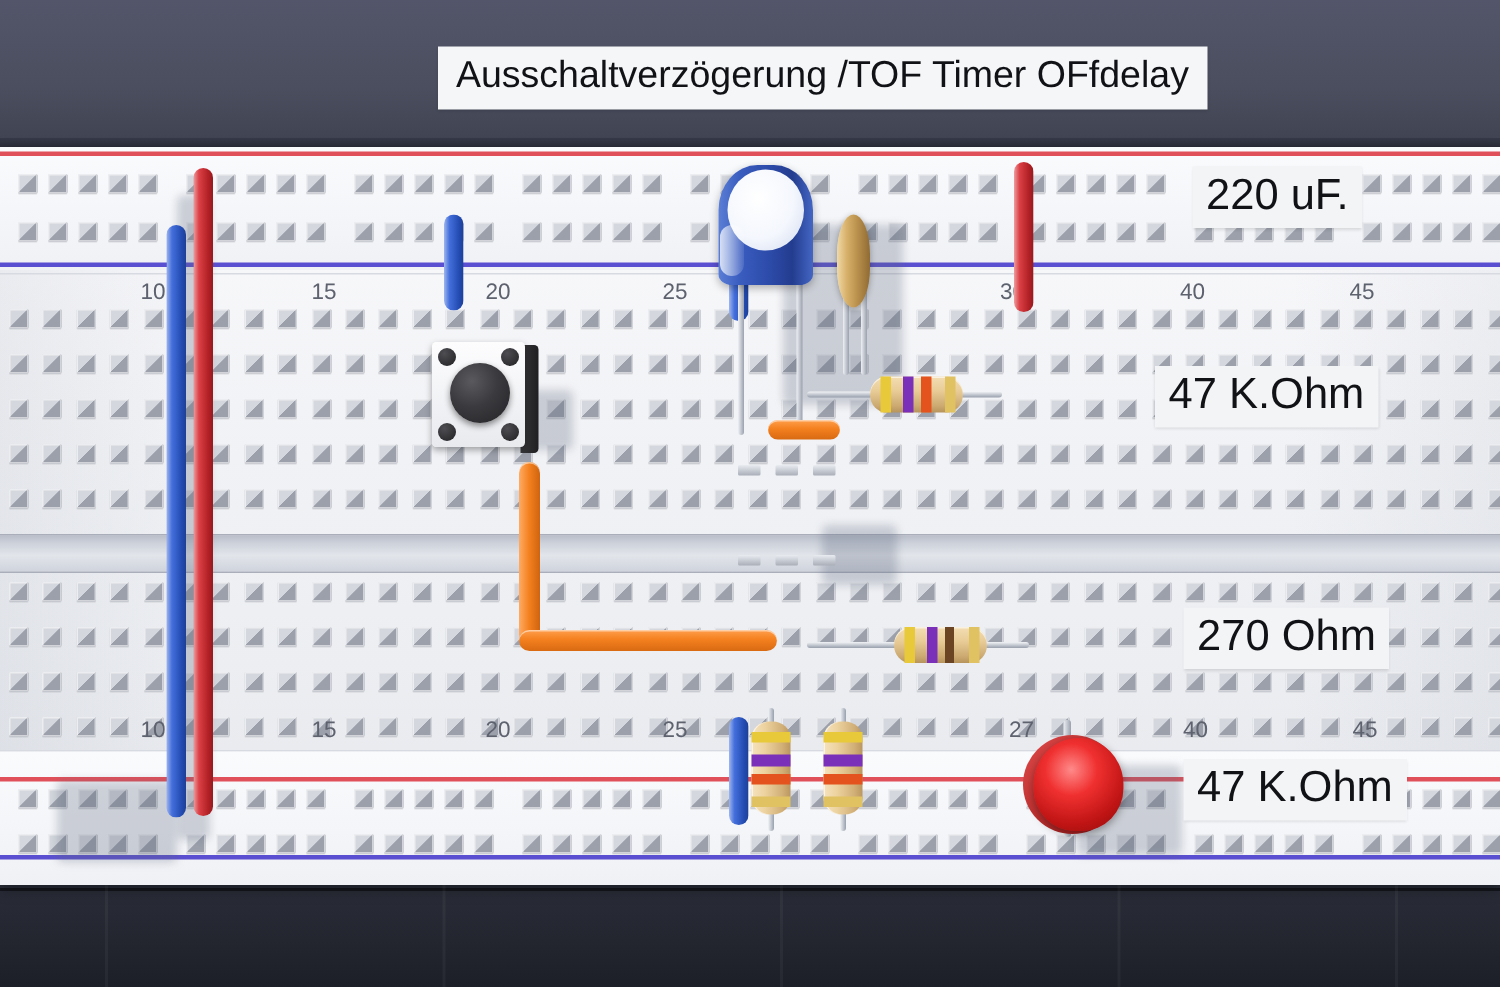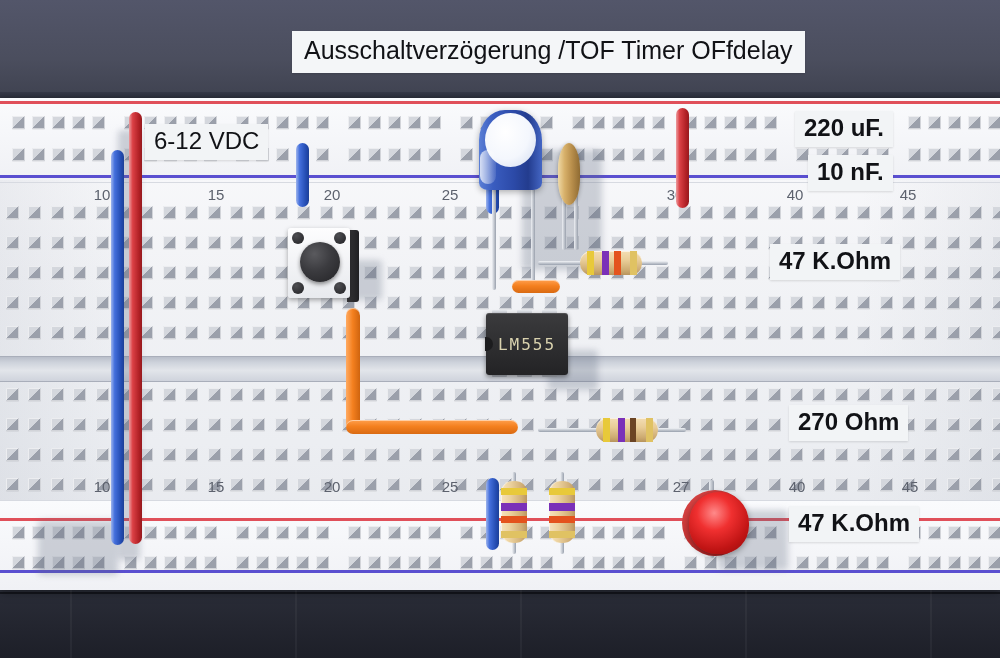--- a/index.html
+++ b/index.html
@@ -256,21 +256,21 @@
     color:#111216;
     font-family:"Liberation Sans", sans-serif;
     font-weight:400;
     white-space:nowrap;
     line-height:1;
     display:flex; align-items:center;
     padding: 5px 9px 7px 9px;
     box-shadow: 0 1px 2px rgba(0,0,0,.12);
   }
   .lbl.title { font-size:25px; padding:7px 12px 10px 12px; background:#f4f6f8; }
-  .lbl.big   { font-size:24px;font-weight:bold; }
+  .lbl.big   { font-size:29px; }
   .lbl.url   { font-size:25px; }
   .lbl.vdc   { font-size:24px; }
 </style>
 </head>
 <body>
 
 <div id="stage">
 
   <div class="bg-top"></div>
   <div class="bg-top-seam"></div>
@@ -1001,24 +1001,20 @@
 
   <div class="jumper-seg jumper-seg vert" style="left:346px; top:308px; width:14px; height:122px;"></div>
   <div class="jumper-seg" style="left:346px; top:420px; width:172px; height:14px;"></div>
 
   <div class="ic-pin" style="left:492px; top:310px;"></div>
   <div class="ic-pin" style="left:517px; top:310px;"></div>
   <div class="ic-pin" style="left:542px; top:310px;"></div>
   <div class="ic-pin" style="left:492px; top:370px;"></div>
   <div class="ic-pin" style="left:517px; top:370px;"></div>
   <div class="ic-pin" style="left:542px; top:370px;"></div>
-  <div class="ic" style="left:486px; top:313px; width:82px; height:62px;">
-    <div class="ic-notch"></div>
-    <div class="ic-label">LM555</div>
-  </div>
 
   <div class="res-h" style="left:538px; top:258px; width:130px;">
     <div class="res-lead" style="left:0; width:130px;"></div>
     <div class="res-body" style="left:42px; width:62px;">
       <div class="band" style="left:7px; width:7px; background:#e8c93a;"></div>
       <div class="band" style="left:22px; width:7px; background:#7a30b8;"></div>
       <div class="band" style="left:34px; width:7px; background:#e4531d;"></div>
       <div class="band" style="left:50px; width:7px; background:#e0c263;"></div>
     </div>
   </div>
@@ -1052,25 +1048,23 @@
       <div class="band-v" style="top:50px; height:7px; background:#e0c263;"></div>
     </div>
   </div>
 
   <div class="led-lead" style="left:709px; top:480px; height:78px;"></div>
   <div class="led-rim" style="left:682px; top:490px; width:66px; height:66px;"></div>
   <div class="led" style="left:689px; top:492px; width:60px; height:62px;"></div>
 
   <div class="lbl title" style="left:292px; top:31px;">Ausschaltverzögerung /TOF Timer OFfdelay</div>
 
-  <div class="lbl vdc" style="left:145px; top:124px;">6-12 VDC</div>
 
   <div class="lbl big" style="left:795px; top:111px;">220 uF.</div>
 
-  <div class="lbl big" style="left:808px; top:155px;">10 nF.</div>
 
   <div class="lbl big" style="left:770px; top:244px;">47 K.Ohm</div>
 
   <div class="lbl big" style="left:789px; top:405px;">270 Ohm</div>
 
   <div class="lbl big" style="left:789px; top:506px;">47 K.Ohm</div>
 
 
 </div>
 

